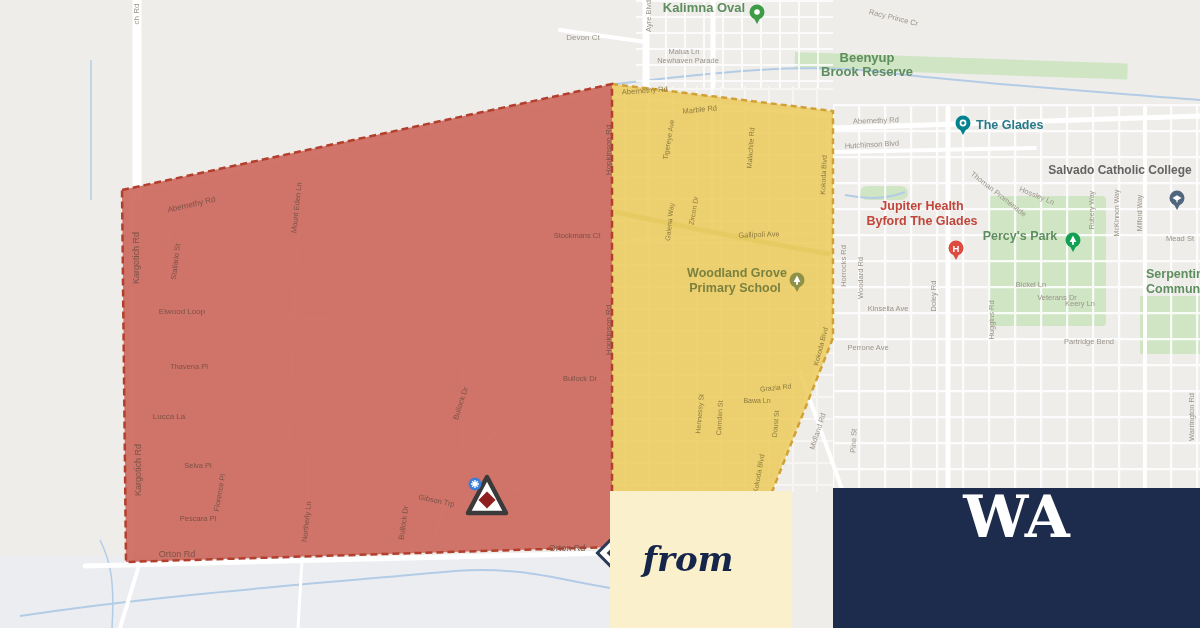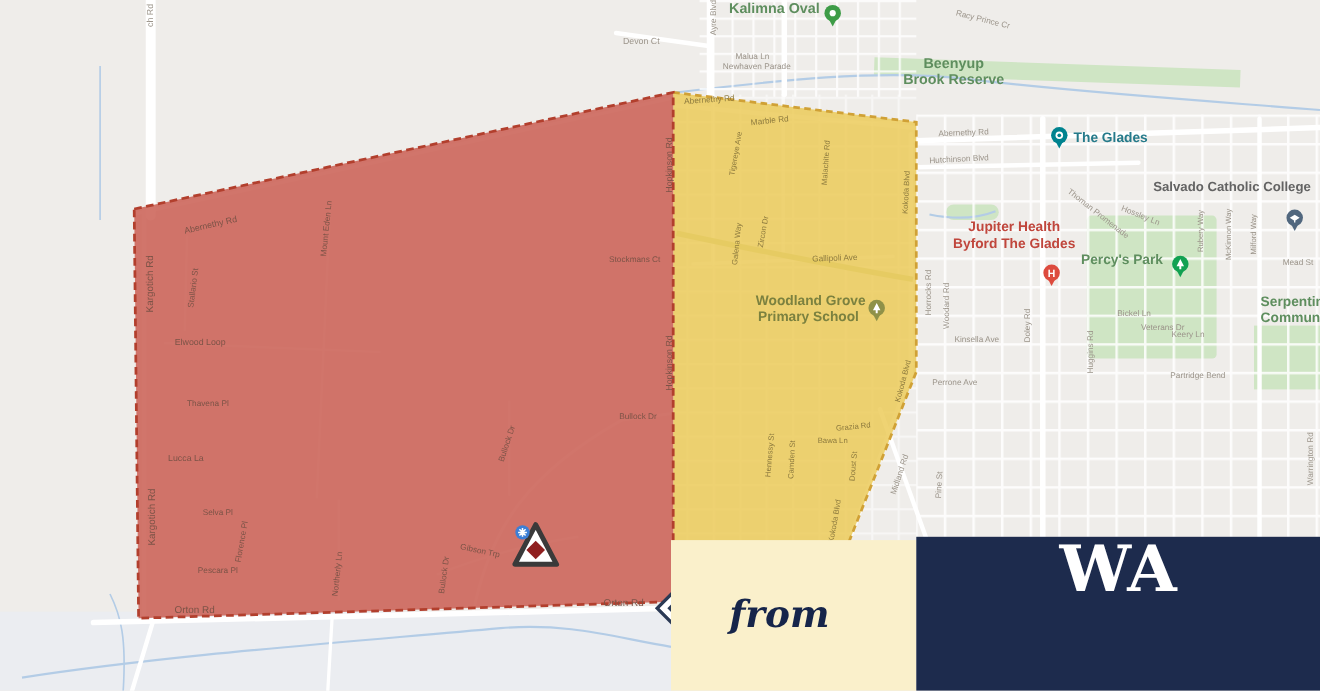--- a/index.html
+++ b/index.html
@@ -7,21 +7,21 @@
          font-family:"Liberation Sans",sans-serif;}
   svg text{font-family:"Liberation Sans",sans-serif;}
   .lbl-street{fill:#9b948a;}
   .lbl-street-red{fill:#7c5347;}
   .lbl-street-yellow{fill:#8d7a3e;}
   .lbl-area-green{fill:#5e8e5e;font-weight:600;}
   .lbl-poi-olive{fill:#7b813f;font-weight:600;}
   .lbl-poi-teal{fill:#257a8a;font-weight:600;}
   .lbl-poi-gray{fill:#636363;font-weight:600;}
   .lbl-poi-red{fill:#c0463c;font-weight:600;}
-  .badge{position:absolute;top:491px;left:610px;width:223px;height:137px;
+  .badge{position:absolute;top:491px;left:610px;width:182px;height:137px;
          display:flex;flex-direction:column;align-items:center;justify-content:center;
          padding-right:26px;box-sizing:border-box;}
   .badge .from{font-family:"DejaVu Serif",serif;font-style:italic;font-weight:700;
                font-size:34px;line-height:0.9;}
   .badge .year{font-family:"DejaVu Serif",serif;font-weight:700;
                font-size:62px;line-height:1.0;letter-spacing:-2px;}
   .brand{position:absolute;top:488px;left:833px;width:367px;height:140px;
          display:flex;align-items:baseline;justify-content:center;color:#fff;
          box-sizing:border-box;}
   .brand .wa{font-family:"DejaVu Serif",serif;font-weight:700;font-size:58px;line-height:1;}

